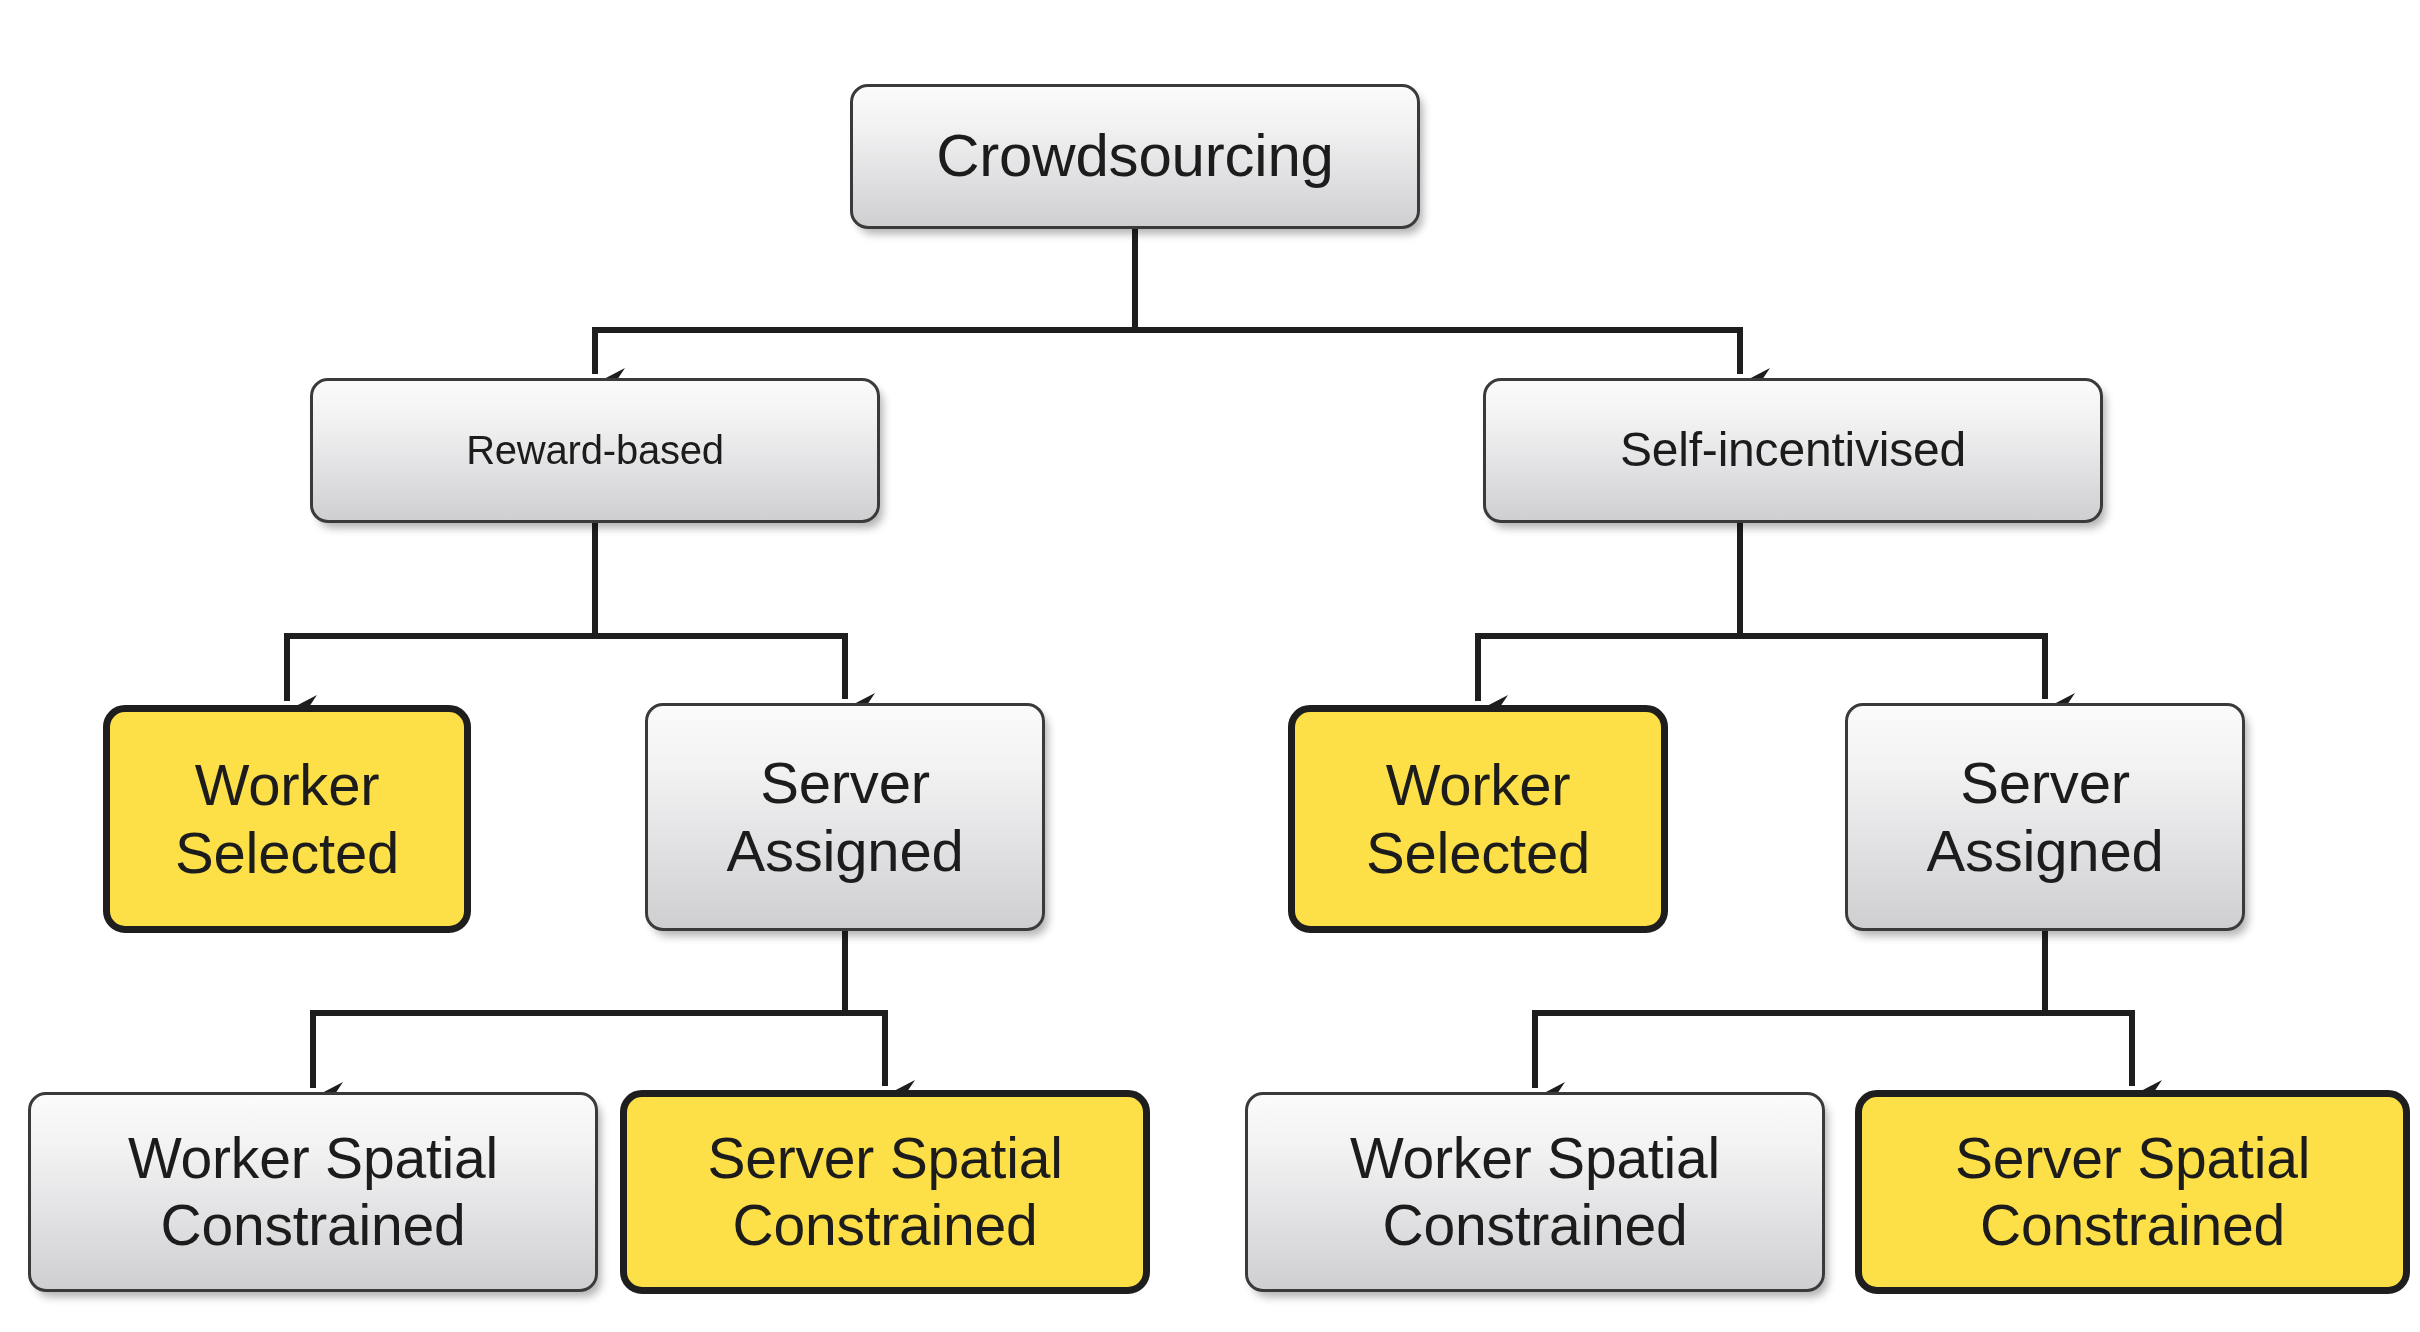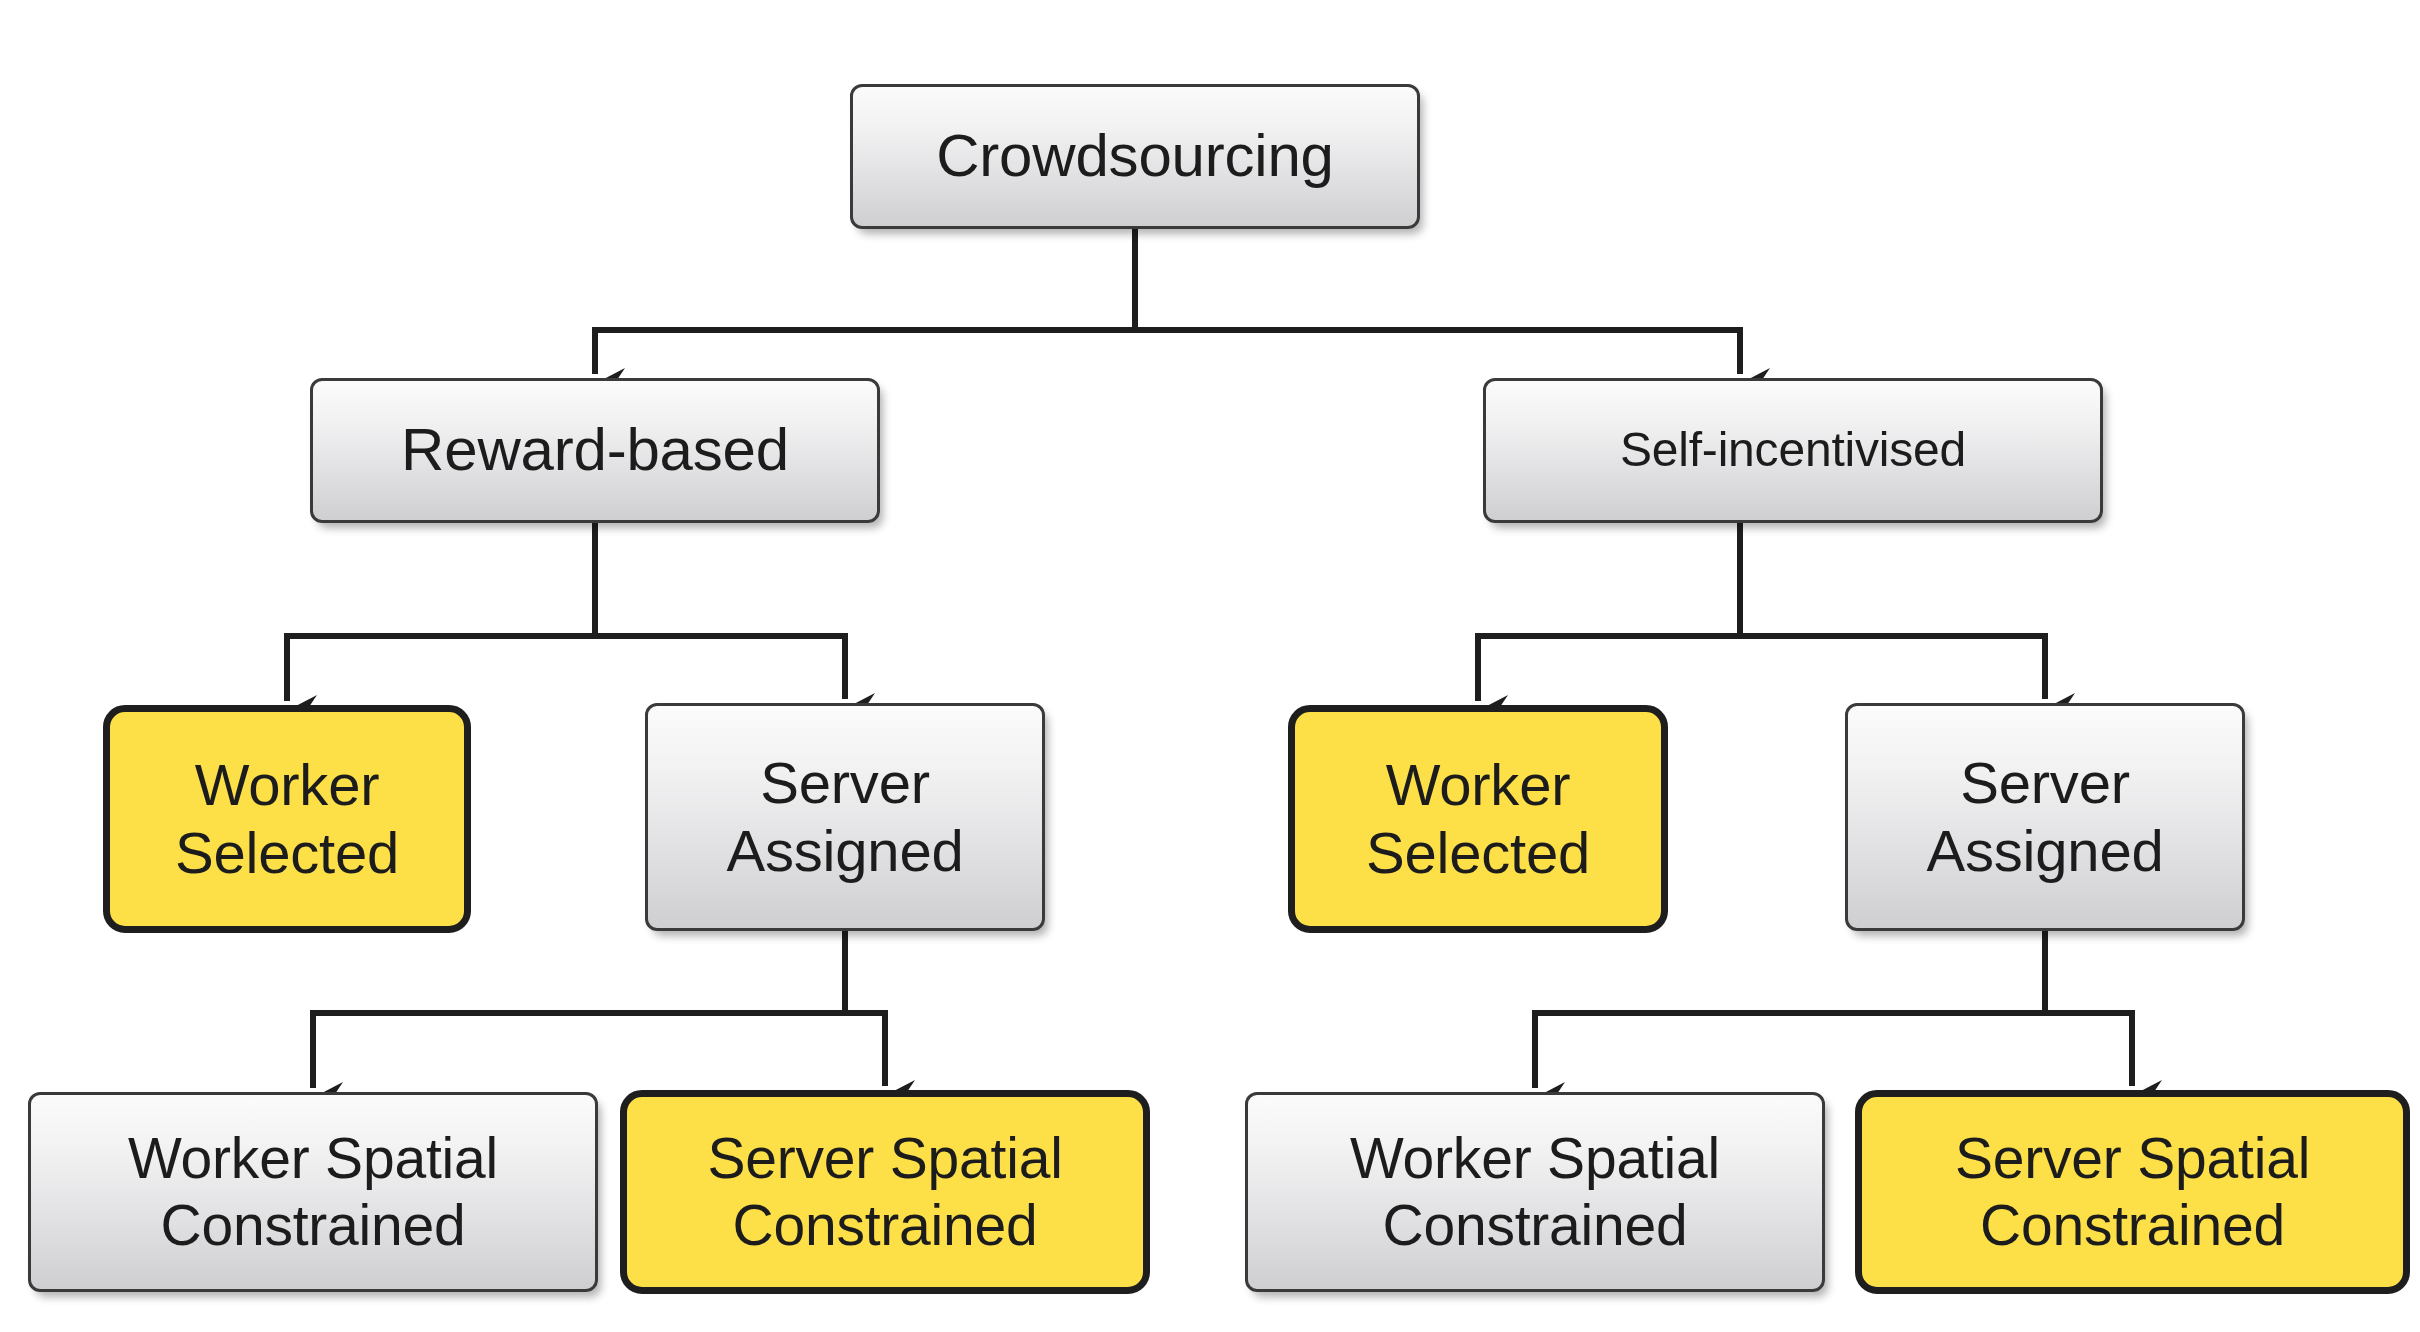--- a/index.html
+++ b/index.html
@@ -37,21 +37,21 @@
     color: #1c1c1c;
     line-height: 1.18;
     white-space: pre-line;
     letter-spacing: -0.2px;
     z-index: 2;
   }
   
   .node.filled {
     background: linear-gradient(to bottom, #fbfbfc 0%, #f2f2f3 28%, #e2e2e4 62%, #cfcfd2 100%);
     border: 3px solid #3a3a3a;
-    border-radius: 12px;
+    border-radius: 18px;
     box-shadow: 5px 7px 9px -2px rgba(0,0,0,0.30);
     justify-content: flex-end;
   }
   
   .node.leaf {
     background: #fde047;
     border: 7px solid #1e1e1e;
     border-radius: 22px;
   }
   .node-label {
@@ -81,21 +81,21 @@
         <path d="M 845 931 L 845 1013 L 885 1013 L 885 1086" marker-end="url(#arrowhead)"></path>
         <path d="M 2045 931 L 2045 1013 L 1535 1013 L 1535 1088" marker-end="url(#arrowhead)"></path>
         <path d="M 2045 931 L 2045 1013 L 2132 1013 L 2132 1086" marker-end="url(#arrowhead)"></path>
       </g>
   </svg>
 
   <div class="node filled" style="left: 850px; top: 84px; width: 570px; height: 145px; font-size: 60px;">
     <span class="node-label">Crowdsourcing</span>
   </div>
 
-  <div class="node filled" style="left: 310px; top: 378px; width: 570px; height: 145px; font-size: 60px;">
+  <div class="node filled" style="left: 310px; top: 378px; width: 570px; height: 145px; font-size: 40px;">
     <span class="node-label">Reward-based</span>
   </div>
 
   <div class="node filled" style="left: 1483px; top: 378px; width: 620px; height: 145px; font-size: 48px;">
     <span class="node-label">Self-incentivised</span>
   </div>
 
   <div class="node leaf" style="left: 103px; top: 705px; width: 368px; height: 228px; font-size: 58px;">
     <span class="node-label">Worker
 Selected</span>

